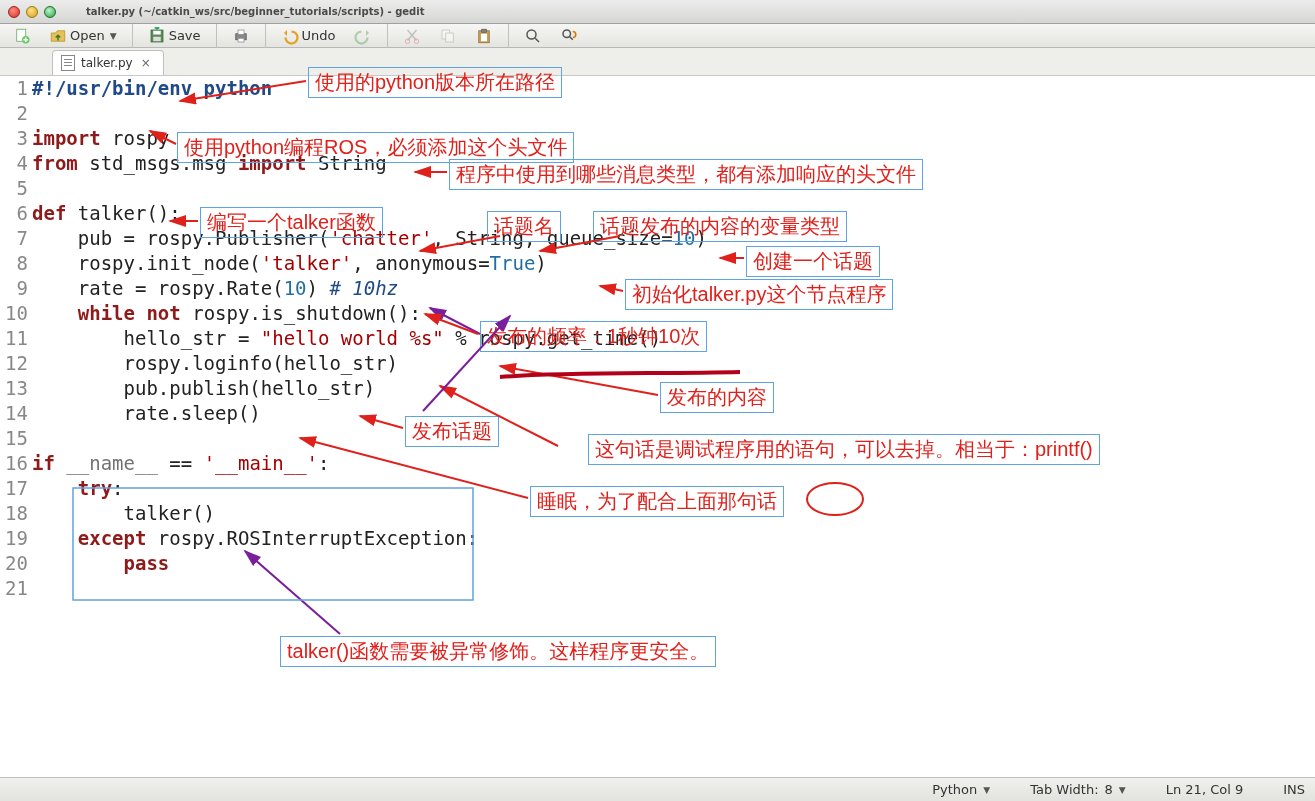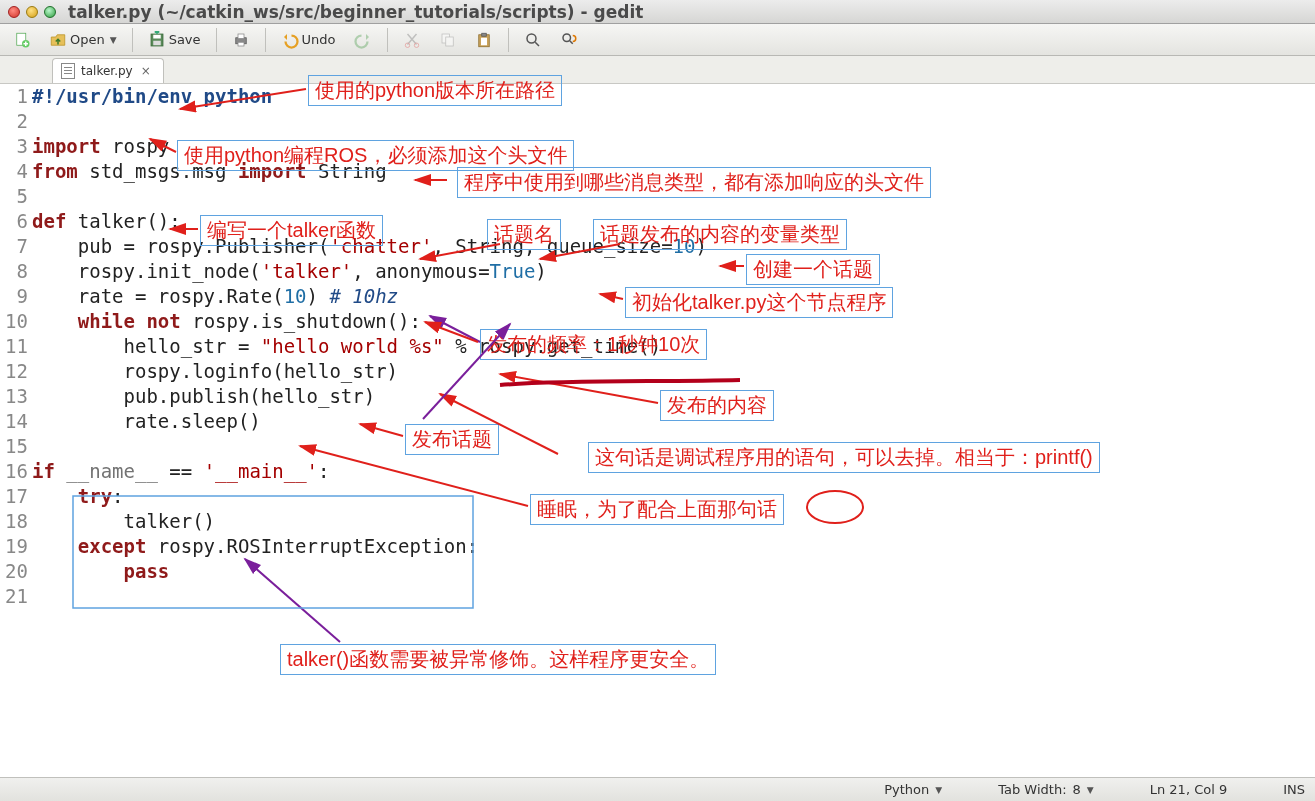--- a/index.html
+++ b/index.html
@@ -15,35 +15,36 @@
 }
 
 
 .title-bar {
   height: 24px;
   background: linear-gradient(to bottom, #ececec 0%, #d6d6d4 100%);
   border-bottom: 1px solid #a0a0a0;
   display: flex;
   align-items: center;
   padding: 0 8px;
-  font-size: 17px;
+  font-size: 10px;
   font-weight: bold;
   color: #4a4a4a;
+  gap: 18px;
 }
 .traffic { display: flex; gap: 6px; margin-right: 12px; }
 .traffic span {
   width: 12px; height: 12px; border-radius: 50%; display: inline-block;
 }
 .traffic .r { background: radial-gradient(circle at 40% 35%, #ff8a80, #d1342a); border:1px solid #a02020;}
 .traffic .y { background: radial-gradient(circle at 40% 35%, #ffe082, #d4a017); border:1px solid #9a7a10;}
 .traffic .g { background: radial-gradient(circle at 40% 35%, #b9f6ca, #2e9e3f); border:1px solid #1f6e2a;}
 
 
 .toolbar {
-  height: 32px;
+  height: 24px;
   background: linear-gradient(to bottom, #f6f6f4 0%, #e4e4e0 100%);
   border-bottom: 1px solid #b8b8b4;
   display: flex;
   align-items: center;
   padding: 0 6px;
   gap: 4px;
 }
 .tb-btn {
   display: flex; align-items: center; gap: 3px;
   padding: 3px 6px; border: 1px solid transparent;
@@ -131,21 +132,21 @@
   position: absolute;
   bottom: 0; left: 0; right: 0;
   background: linear-gradient(to bottom,#f0f0ee,#e2e2de);
   border-top: 1px solid #c0c0bc;
   display: flex;
   align-items: center;
   justify-content: flex-end;
   font-size: 13px;
   color: #333;
   padding: 0 10px;
-  gap: 56px;
+  gap: 40px;
 }
 .status-bar .seg { display: flex; align-items: center; gap: 6px; }
 .status-bar .caret { font-size: 9px; color: #555; }
 
 .doc-icon {
   width: 14px; height: 16px; display: inline-block;
   background: #fff; border: 1px solid #888; position: relative;
 }
 .doc-icon::after {
   content:""; position:absolute; left:2px; right:2px; top:3px; height:1px; background:#888;
@@ -258,21 +259,21 @@
   </div>
 </div>
 
 <div class="editor">
   <div class="gutter" id="gutter"><div class="line">1</div><div class="line">2</div><div class="line">3</div><div class="line">4</div><div class="line">5</div><div class="line">6</div><div class="line">7</div><div class="line">8</div><div class="line">9</div><div class="line">10</div><div class="line">11</div><div class="line">12</div><div class="line">13</div><div class="line">14</div><div class="line">15</div><div class="line">16</div><div class="line">17</div><div class="line">18</div><div class="line">19</div><div class="line">20</div><div class="line">21</div></div>
   <div class="code" id="code"><div class="line"><span class="sh">#!/usr/bin/env python</span></div><div class="line"><span class="plain"> </span></div><div class="line"><span class="kw">import</span><span class="plain"> rospy</span></div><div class="line"><span class="kw">from</span><span class="plain"> std_msgs.msg </span><span class="kw">import</span><span class="plain"> String</span></div><div class="line"><span class="plain"> </span></div><div class="line"><span class="kw">def</span><span class="plain"> talker():</span></div><div class="line"><span class="plain">    pub = rospy.Publisher(</span><span class="str">'chatter'</span><span class="plain">, String, queue_size=</span><span class="num">10</span><span class="plain">)</span></div><div class="line"><span class="plain">    rospy.init_node(</span><span class="str">'talker'</span><span class="plain">, anonymous=</span><span class="num">True</span><span class="plain">)</span></div><div class="line"><span class="plain">    rate = rospy.Rate(</span><span class="num">10</span><span class="plain">) </span><span class="cmt"># 10hz</span></div><div class="line"><span class="plain">    </span><span class="kw">while</span><span class="plain"> </span><span class="kw">not</span><span class="plain"> rospy.is_shutdown():</span></div><div class="line"><span class="plain">        hello_str = </span><span class="str">"hello world %s"</span><span class="plain"> % rospy.get_time()</span></div><div class="line"><span class="plain">        rospy.loginfo(hello_str)</span></div><div class="line"><span class="plain">        pub.publish(hello_str)</span></div><div class="line"><span class="plain">        rate.sleep()</span></div><div class="line"><span class="plain"> </span></div><div class="line"><span class="kw">if</span><span class="plain"> </span><span class="mag">__name__</span><span class="plain"> == </span><span class="str">'__main__'</span><span class="plain">:</span></div><div class="line"><span class="plain">    </span><span class="kw">try</span><span class="plain">:</span></div><div class="line"><span class="plain">        talker()</span></div><div class="line"><span class="plain">    </span><span class="kw">except</span><span class="plain"> rospy.ROSInterruptException:</span></div><div class="line"><span class="plain">        </span><span class="kw">pass</span></div><div class="line"><span class="plain"> </span></div></div>
 
   
   <div class="anno" style="left:308px; top:-9px;">使用的python版本所在路径</div>
   <div class="anno" style="left:177px; top:56px;">使用python编程ROS，必须添加这个头文件</div>
-  <div class="anno" style="left:449px; top:83px;margin-left:8px;">程序中使用到哪些消息类型，都有添加响应的头文件</div>
+  <div class="anno" style="left:449px; top:83px;">程序中使用到哪些消息类型，都有添加响应的头文件</div>
   <div class="anno" style="left:200px; top:131px;">编写一个talker函数</div>
   <div class="anno" style="left:487px; top:135px;">话题名</div>
   <div class="anno" style="left:593px; top:135px;">话题发布的内容的变量类型</div>
   <div class="anno" style="left:746px; top:170px;">创建一个话题</div>
   <div class="anno" style="left:625px; top:203px;">初始化talker.py这个节点程序</div>
   <div class="anno" style="left:480px; top:245px;">发布的频率：1秒钟10次</div>
   <div class="anno" style="left:660px; top:306px;">发布的内容</div>
   <div class="anno" style="left:588px; top:358px;">这句话是调试程序用的语句，可以去掉。相当于：printf()</div>
   <div class="anno" style="left:405px; top:340px;">发布话题</div>
   <div class="anno" style="left:530px; top:410px;">睡眠，为了配合上面那句话</div>

